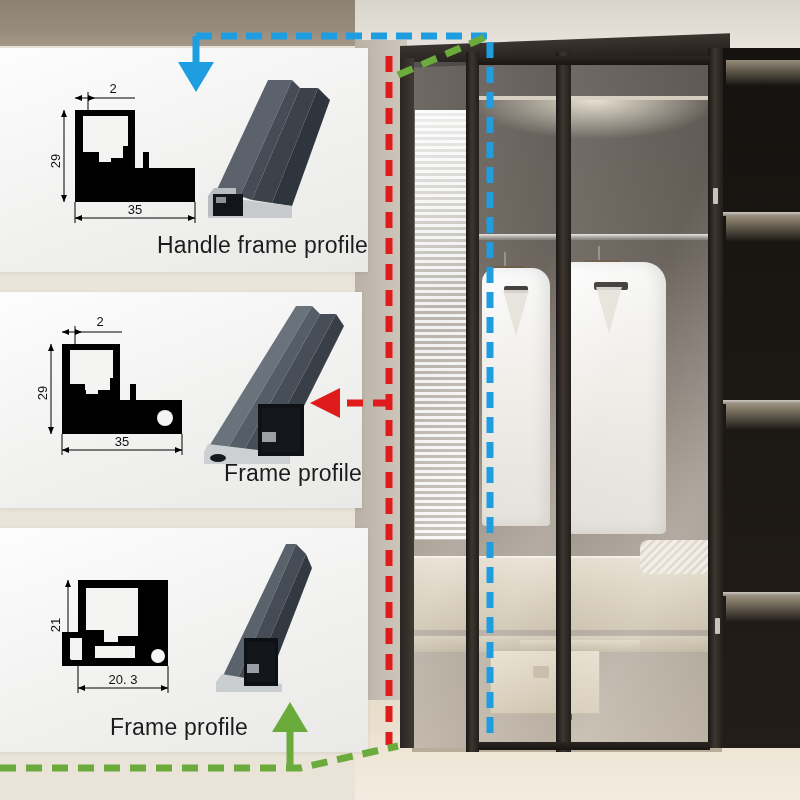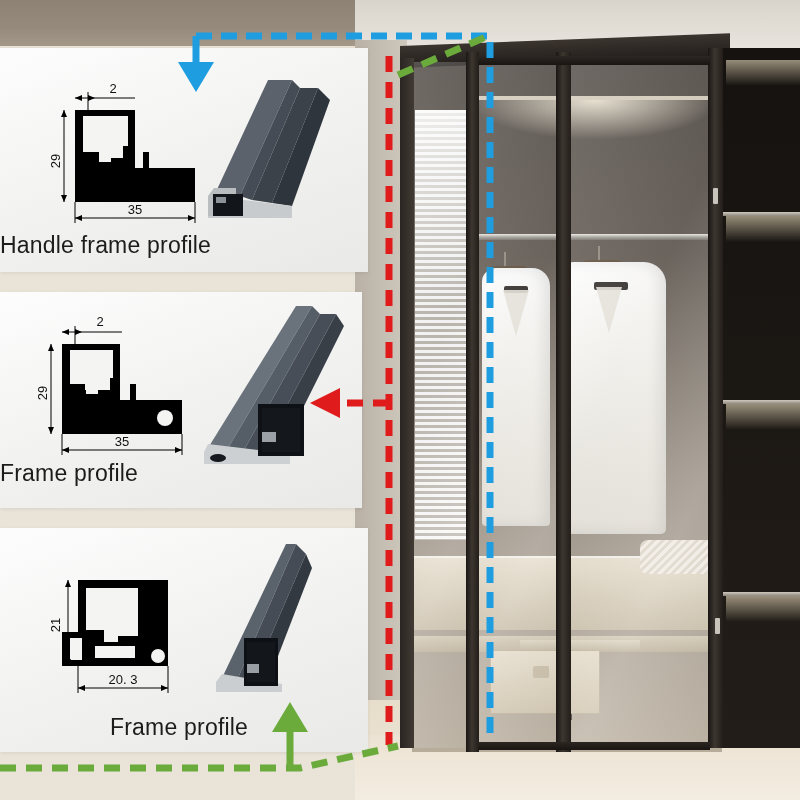--- a/index.html
+++ b/index.html
@@ -89,21 +89,21 @@
   .shelf-line{position:absolute;left:722px;width:78px;height:4px;
     background:linear-gradient(180deg,#cfc9bf 0%,#8e877c 100%);}
 
   
   .panel{position:absolute;left:0;background:linear-gradient(160deg,#fdfdfd 0%,#f1f1f0 55%,#e9e9e7 100%);
     box-shadow:0 1px 4px rgba(0,0,0,.08);}
   .p1{top:48px;width:368px;height:224px;}
   .p2{top:292px;width:362px;height:216px;}
   .p3{top:528px;width:368px;height:224px;}
 
-  .caption{position:absolute;left:0;width:100%;text-align:left;
+  .caption{position:absolute;left:0;width:100%;text-align:right;
     font-size:23px;color:#1c1c1c;letter-spacing:.2px;}
 
   .dim-label{font-size:13px;fill:#111;font-family:"Liberation Sans",sans-serif;}
 
   
   .ann{position:absolute;inset:0;pointer-events:none;}
 </style>
 </head>
 <body>
 

